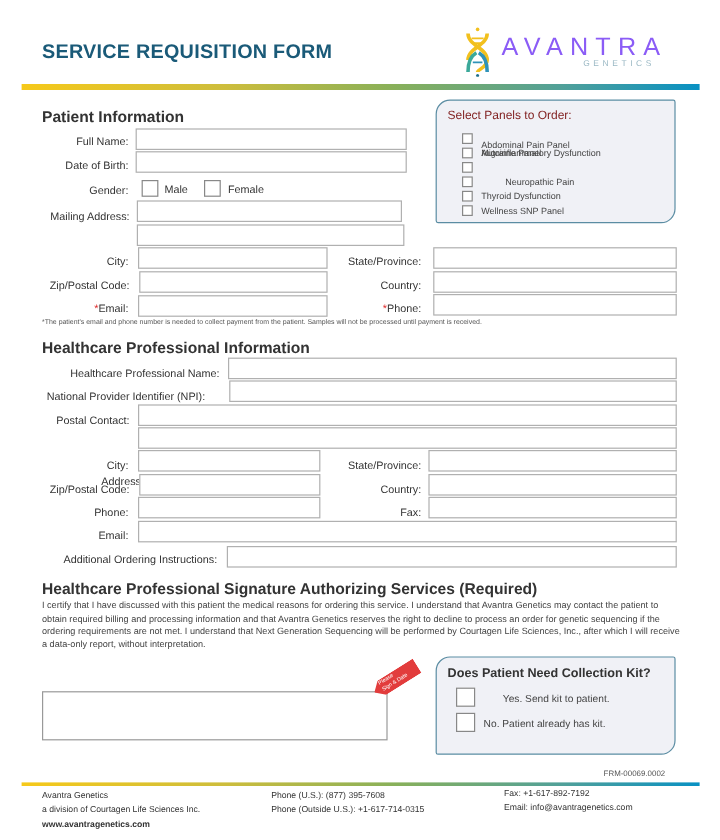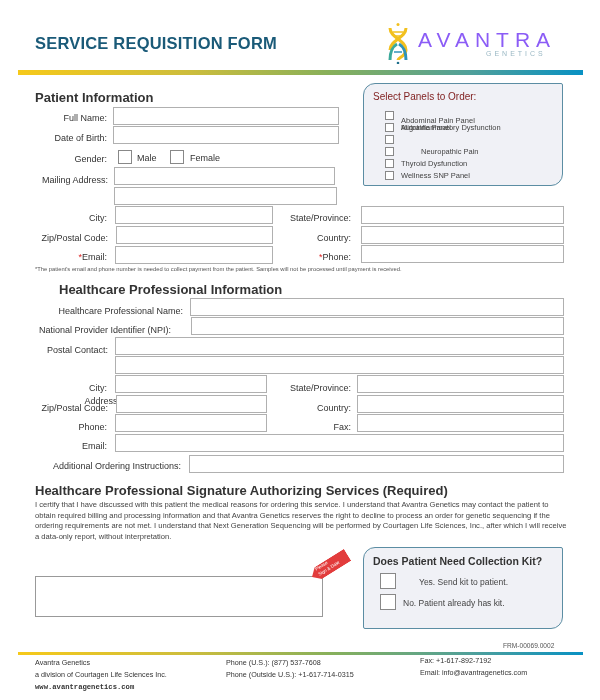--- a/index.html
+++ b/index.html
@@ -109,21 +109,21 @@
 <div class="abs pitem" style="left:401px;top:123px;">Autoinflammatory Dysfunction</div>
 <div class="abs cb-small" style="left:385px;top:135px;"></div>
 <div class="abs pitem" style="left:401px;top:123px;">Migraine Panel</div>
 <div class="abs cb-small" style="left:385px;top:147px;"></div>
 <div class="abs pitem" style="left:401px;top:147px;padding-left:20px;">Neuropathic Pain</div>
 <div class="abs cb-small" style="left:385px;top:159px;"></div>
 <div class="abs pitem" style="left:401px;top:159px;">Thyroid Dysfunction</div>
 <div class="abs cb-small" style="left:385px;top:171px;"></div>
 <div class="abs pitem" style="left:401px;top:171px;">Wellness SNP Panel</div>
 
-<div class="abs h2" style="left:35px;top:282px;margin-left:24px;">Healthcare Professional Information</div>
+<div class="abs h2" style="left:35px;top:282px;">Healthcare Professional Information</div>
 
 <div class="abs lbl" style="left:35px;top:306px;width:148px;">Healthcare Professional Name:</div>
 <div class="abs fld" style="left:190px;top:298px;width:374px;"></div>
 
 <div class="abs lbl" style="left:23px;top:325px;width:148px;">National Provider Identifier (NPI):</div>
 <div class="abs fld" style="left:191px;top:317px;width:373px;"></div>
 
 <div class="abs lbl" style="left:35px;top:345px;width:73px;">Postal Contact:</div>
 <div class="abs fld" style="left:115px;top:337px;width:449px;"></div>
 
@@ -166,22 +166,22 @@
 <div class="abs kit-item" style="left:403px;top:577px;margin-left:16px;">Yes. Send kit to patient.</div>
 <div class="abs cb-big" style="left:380px;top:594px;"></div>
 <div class="abs kit-item" style="left:403px;top:598px;">No. Patient already has kit.</div>
 
 <div class="abs form-id">FRM-00069.0002</div>
 <div class="abs grad-bar-foot"></div>
 
 <div class="abs foot" style="left:35px;top:657px;">
   <div>Avantra Genetics</div>
   <div>a division of Courtagen Life Sciences Inc.</div>
-  <div style="font-weight:bold;font-family:Liberation Mono, monospace;">www.avantragenetics.com</div>
+  <div style="font-weight:bold;">www.avantragenetics.com</div>
 </div>
 <div class="abs foot" style="left:226px;top:657px;">
-  <div>Phone (U.S.): (877) 537-7608</div>
+  <div>Phone (U.S.): (877) 395-7608</div>
   <div>Phone (Outside U.S.): +1-617-714-0315</div>
 </div>
 <div class="abs foot" style="left:420px;top:655px;">
   <div>Fax: +1-617-892-7192</div>
   <div>Email: info@avantragenetics.com</div>
 </div>
 
 </body></html>

